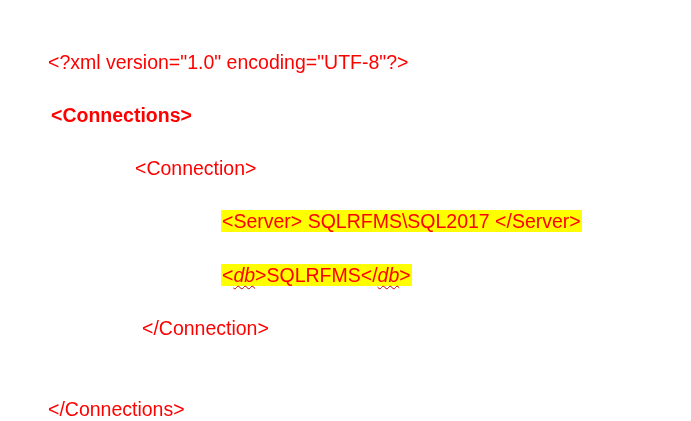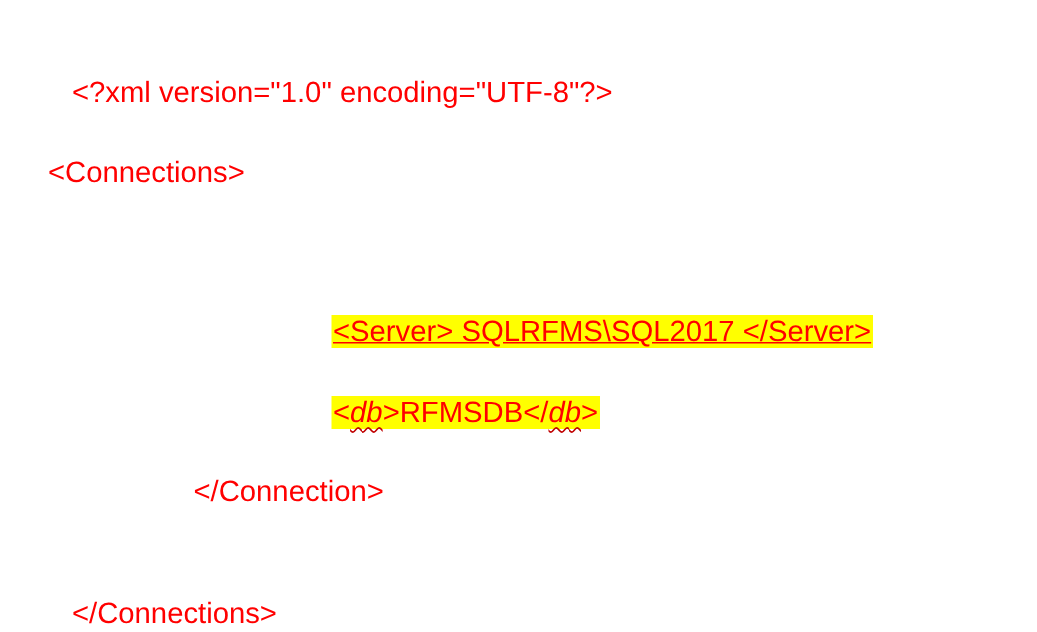--- a/index.html
+++ b/index.html
@@ -19,18 +19,19 @@
       text-decoration-thickness: 1px;
       text-underline-offset: 3px;
       font-style: italic;
     }
   </style>
 </head>
 <body>
 
 <div class="doc">
   <div class="line" style="left:48px; top:50px;">&lt;?xml version="1.0" encoding="UTF-8"?&gt;</div>
-  <div class="line" style="left:32px; top:103px;">&lt;Connections&gt;</div>
-  <div class="line" style="left:221px; top:209px;text-decoration:underline;"><span class="hl">&lt;Server&gt; SQLRFMS\SQL2017 &lt;/Server&gt;</span></div>
-  <div class="line" style="left:221px; top:263px;"><span class="hl"><span>&lt;</span><span class="squiggle">db</span><span>&gt;</span><span>RFMSDB</span><span>&lt;/</span><span class="squiggle">db</span><span>&gt;</span></span></div>
-  <div class="line" style="left:129px; top:316px;">&lt;/Connection&gt;</div>
+  <div class="line" style="left:51px; top:103px;font-weight:bold;">&lt;Connections&gt;</div>
+  <div class="line" style="left:135px; top:156px;">&lt;Connection&gt;</div>
+  <div class="line" style="left:221px; top:209px;"><span class="hl">&lt;Server&gt; SQLRFMS\SQL2017 &lt;/Server&gt;</span></div>
+  <div class="line" style="left:221px; top:263px;"><span class="hl"><span>&lt;</span><span class="squiggle">db</span><span>&gt;</span><span>SQLRFMS</span><span>&lt;/</span><span class="squiggle">db</span><span>&gt;</span></span></div>
+  <div class="line" style="left:142px; top:316px;">&lt;/Connection&gt;</div>
   <div class="line" style="left:48px; top:369px;margin-top:28px;">&lt;/Connections&gt;</div>
 </div>
 
 </body></html>

